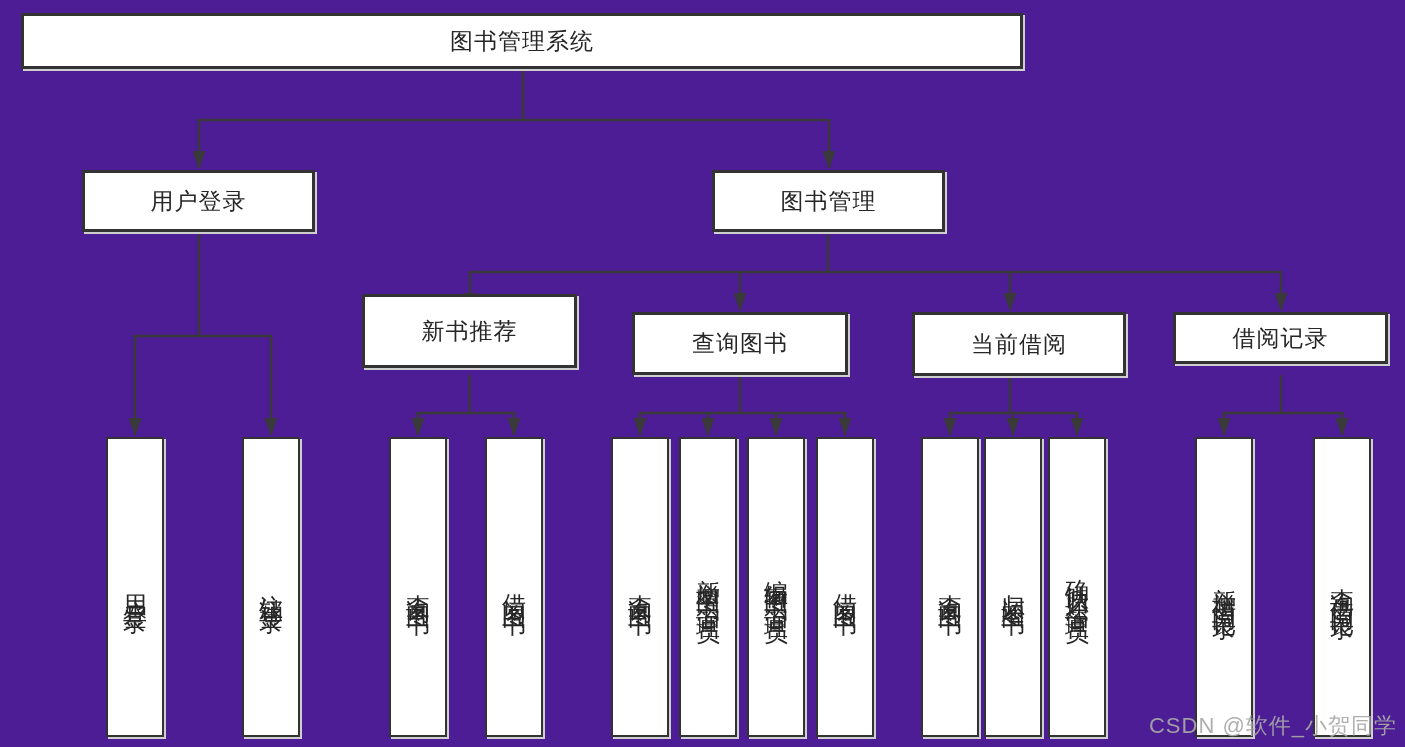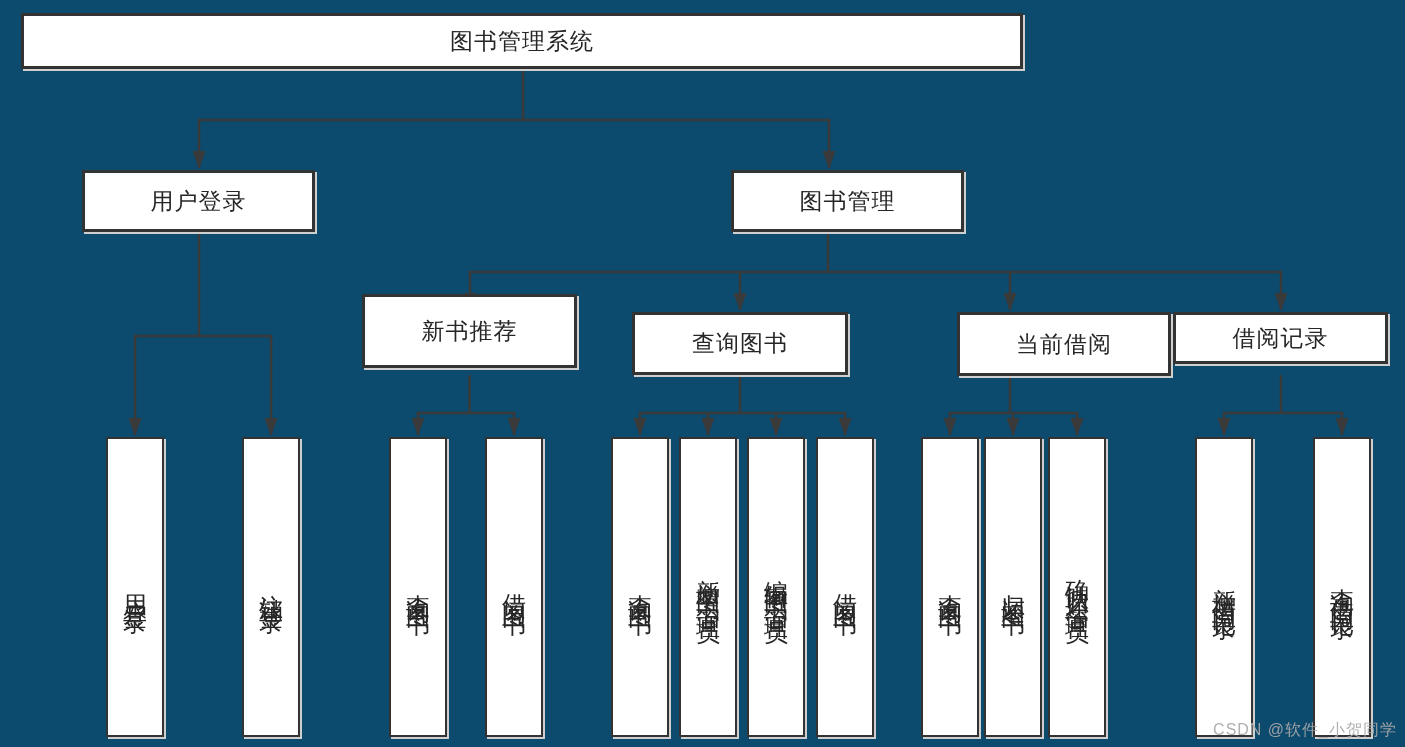--- a/index.html
+++ b/index.html
@@ -5,21 +5,21 @@
   html, body {
     margin: 0;
     padding: 0;
     background: #ffffff;
     font-family: "Liberation Sans", "DejaVu Sans", sans-serif;
   }
   #canvas {
     position: relative;
     width: 1405px;
     height: 747px;
-    background: #0c4a6e;
+    background: #4c1d95;
     overflow: hidden;
   }
   #connectors {
     position: absolute;
     left: 0; top: 0;
     width: 1405px; height: 747px;
     z-index: 0;
   }
   .box {
     position: absolute;
@@ -43,44 +43,44 @@
     writing-mode: vertical-rl;
     text-orientation: mixed;
     font-size: 24px;
     line-height: 1;
     letter-spacing: 6px;
     white-space: nowrap;
   }
   
   #root-box  { left: 21px;   top: 13px;  width: 1002px; height: 56px; }
   #l2-login  { left: 82px;   top: 170px; width: 233px;  height: 62px; }
-  #l2-mgmt   { left: 712px;  top: 170px; width: 233px;  height: 62px; margin-left: 19px; }
+  #l2-mgmt   { left: 712px;  top: 170px; width: 233px;  height: 62px; }
   #l3-recommend { left: 362px;  top: 294px; width: 215px; height: 74px; }
   #l3-borrow    { left: 632px;  top: 312px; width: 216px; height: 63px; }
-  #l3-current   { left: 957px;  top: 312px; width: 214px; height: 64px; }
+  #l3-current   { left: 912px;  top: 312px; width: 214px; height: 64px; }
   #l3-records   { left: 1173px; top: 312px; width: 215px; height: 52px; }
   .leaf { top: 437px; width: 58px; height: 300px; }
   #leaf-a1 { left: 106px; }
   #leaf-a2 { left: 242px; }
   #leaf-b1 { left: 389px; }
   #leaf-b2 { left: 485px; }
   #leaf-c1 { left: 611px; }
   #leaf-c2 { left: 679px; }
   #leaf-c3 { left: 747px; }
   #leaf-c4 { left: 816px; }
   #leaf-d1 { left: 921px; }
   #leaf-d2 { left: 984px; }
   #leaf-d3 { left: 1048px; }
   #leaf-e1 { left: 1195px; }
   #leaf-e2 { left: 1313px; }
   #watermark {
     position: absolute;
     right: 8px;
     bottom: 6px;
-    font-size: 16px;
+    font-size: 22px;
     color: rgba(168,168,168,0.92);
     letter-spacing: 1px;
     z-index: 5;
     white-space: nowrap;
   }
 </style>
 </head>
 <body>
 
 <div id="canvas">

